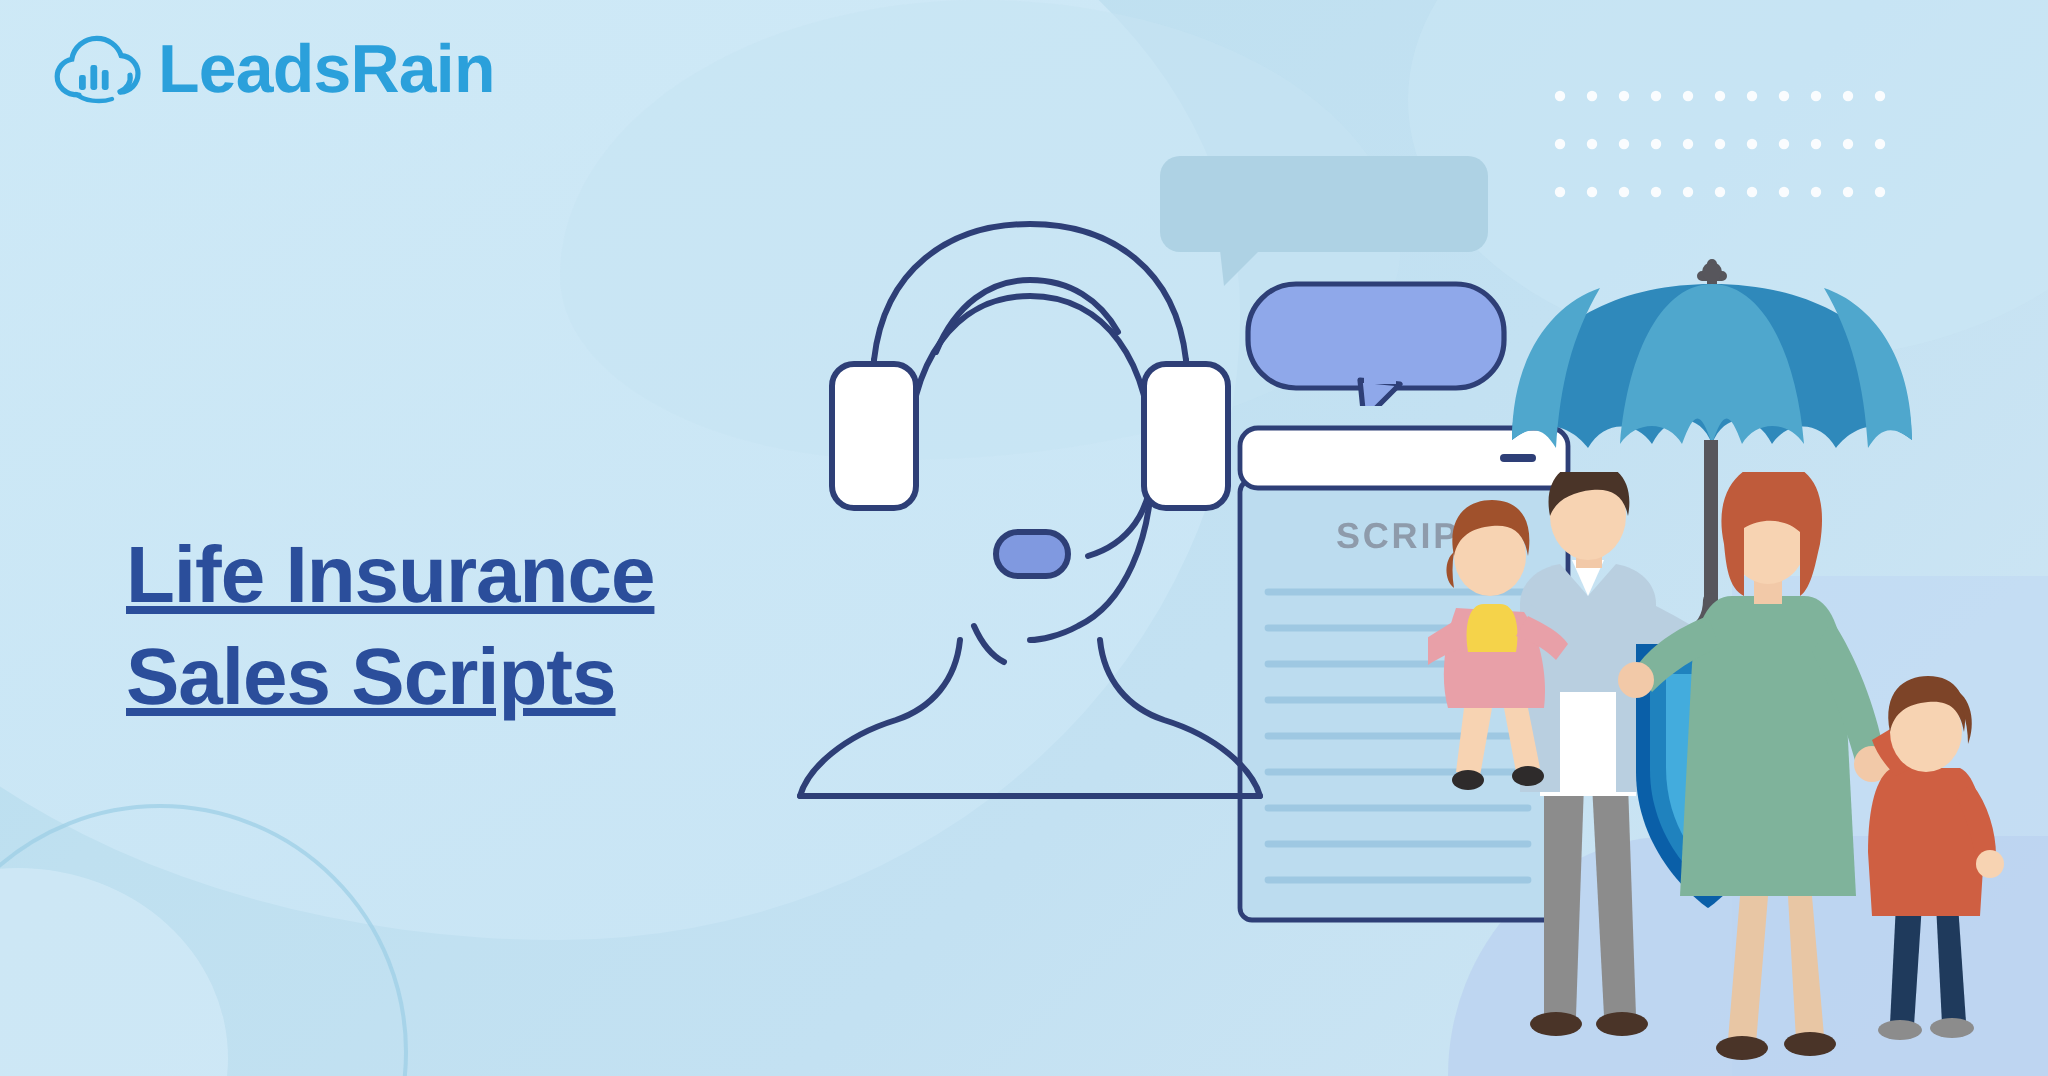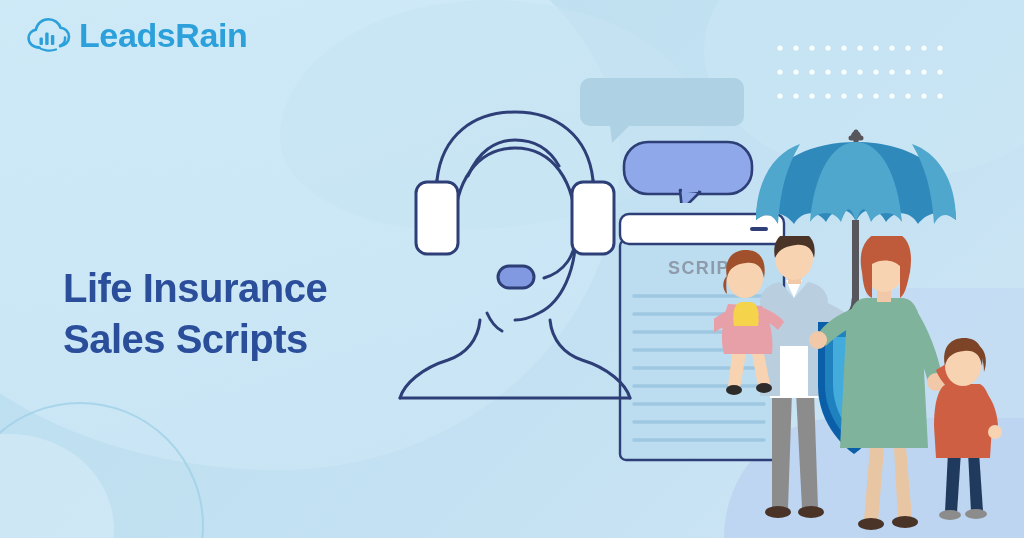--- a/index.html
+++ b/index.html
@@ -123,20 +123,21 @@
   .headline {
     position: absolute;
     left: 63px;
     top: 236px;
     font-size: 40px;
     font-weight: bold;
     line-height: 1.28;
     color: #2b4e9b;
     letter-spacing: -.5px;
     white-space: pre-line;
+    text-decoration: underline;
   }
 
   
   .illus { position: absolute; inset: 0; }
   .layer { position: absolute; }
 
   .agent-svg { left: 392px; top: 108px; width: 246px; height: 292px; }
   .bubble-svg { left: 576px; top: 68px; width: 200px; height: 135px; }
   .doc-svg    { left: 612px; top: 212px; width: 178px; height: 252px; }
   .umbrella-svg { left: 752px; top: 124px; width: 216px; height: 200px; }

